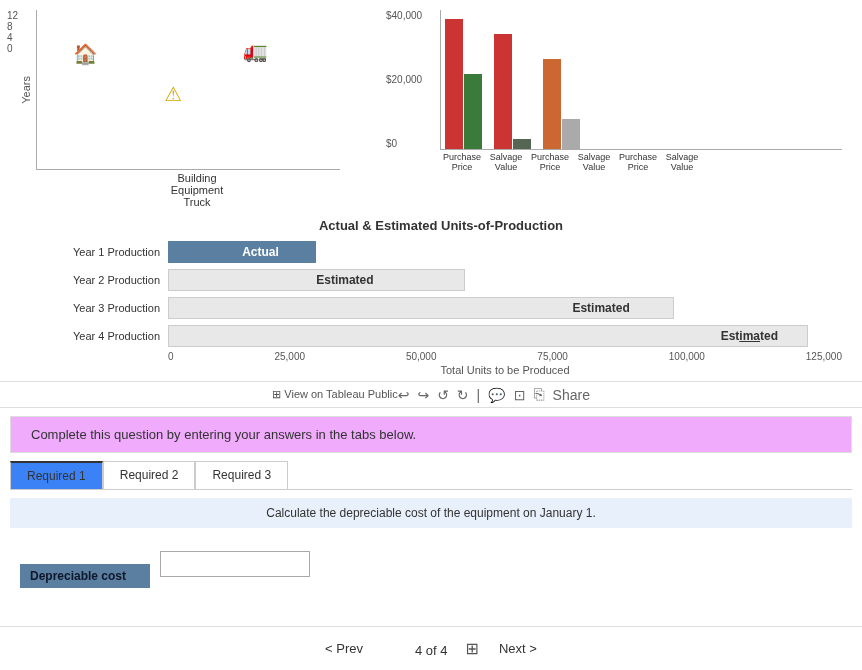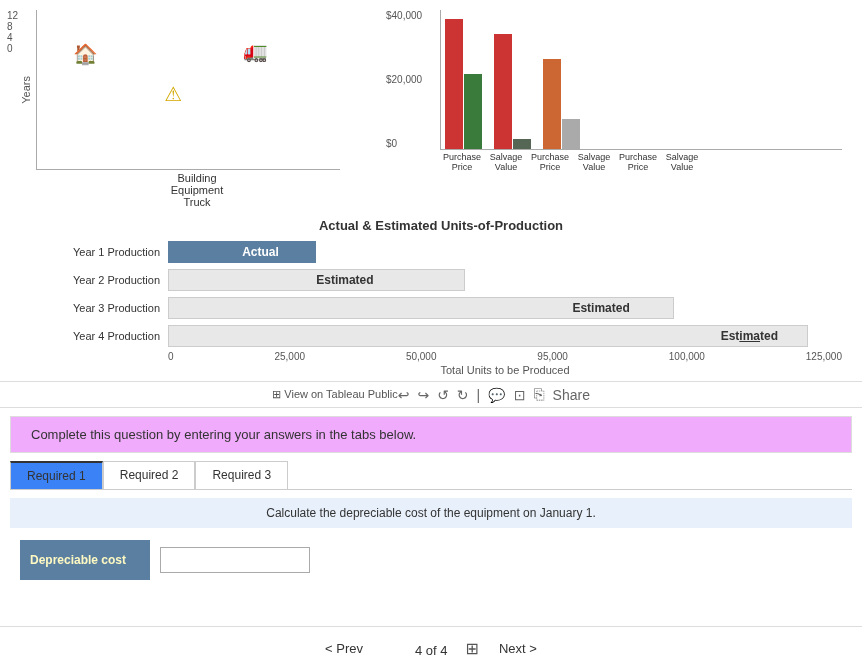--- a/index.html
+++ b/index.html
@@ -273,24 +273,25 @@
     .answer-row {
       display: flex;
       flex-direction: row;
       align-items: center;
       gap: 10px;
       padding: 4px 10px;
     }
     .answer-label {
       font-size: 12px;
       font-weight: bold;
-      color: #fef9c3;
+      color: #0f172a;
       background: #5a7fa0;
-      padding: 13px 10px;
+      padding: 5px 10px;
       min-width: 130px;
+      margin-top: 24px;
     }
     .answer-input {
       border: 1px solid #aaa;
       padding: 4px 8px;
       font-size: 12px;
       width: 150px;
       height: 26px;
     }
     .footer-nav {
       display: flex;
@@ -427,21 +428,21 @@
         <div class="h-bar-track">
           <div class="h-bar-fill" style="width:95%;background:#e8e8e8;border:1px solid #ccc;"></div>
           <span style="position:absolute;left:82%;top:50%;transform:translateY(-50%);font-size:12px;color:#333;font-weight:bold;">Est<span style="text-decoration:underline;">ima</span>ted</span>
         </div>
       </div>
     </div>
     <div class="h-x-axis">
       <span class="h-x-tick">0</span>
       <span class="h-x-tick">25,000</span>
       <span class="h-x-tick">50,000</span>
-      <span class="h-x-tick">95,000</span>
+      <span class="h-x-tick">75,000</span>
       <span class="h-x-tick">100,000</span>
       <span class="h-x-tick">125,000</span>
     </div>
     <div class="h-x-axis-title">Total Units to be Produced</div>
   </div>
 
   <div class="tableau-toolbar">
     <span class="tableau-view-link">⊞ View on Tableau Public</span>
     <div class="toolbar-icons">
       <span class="toolbar-icon">↩</span>

